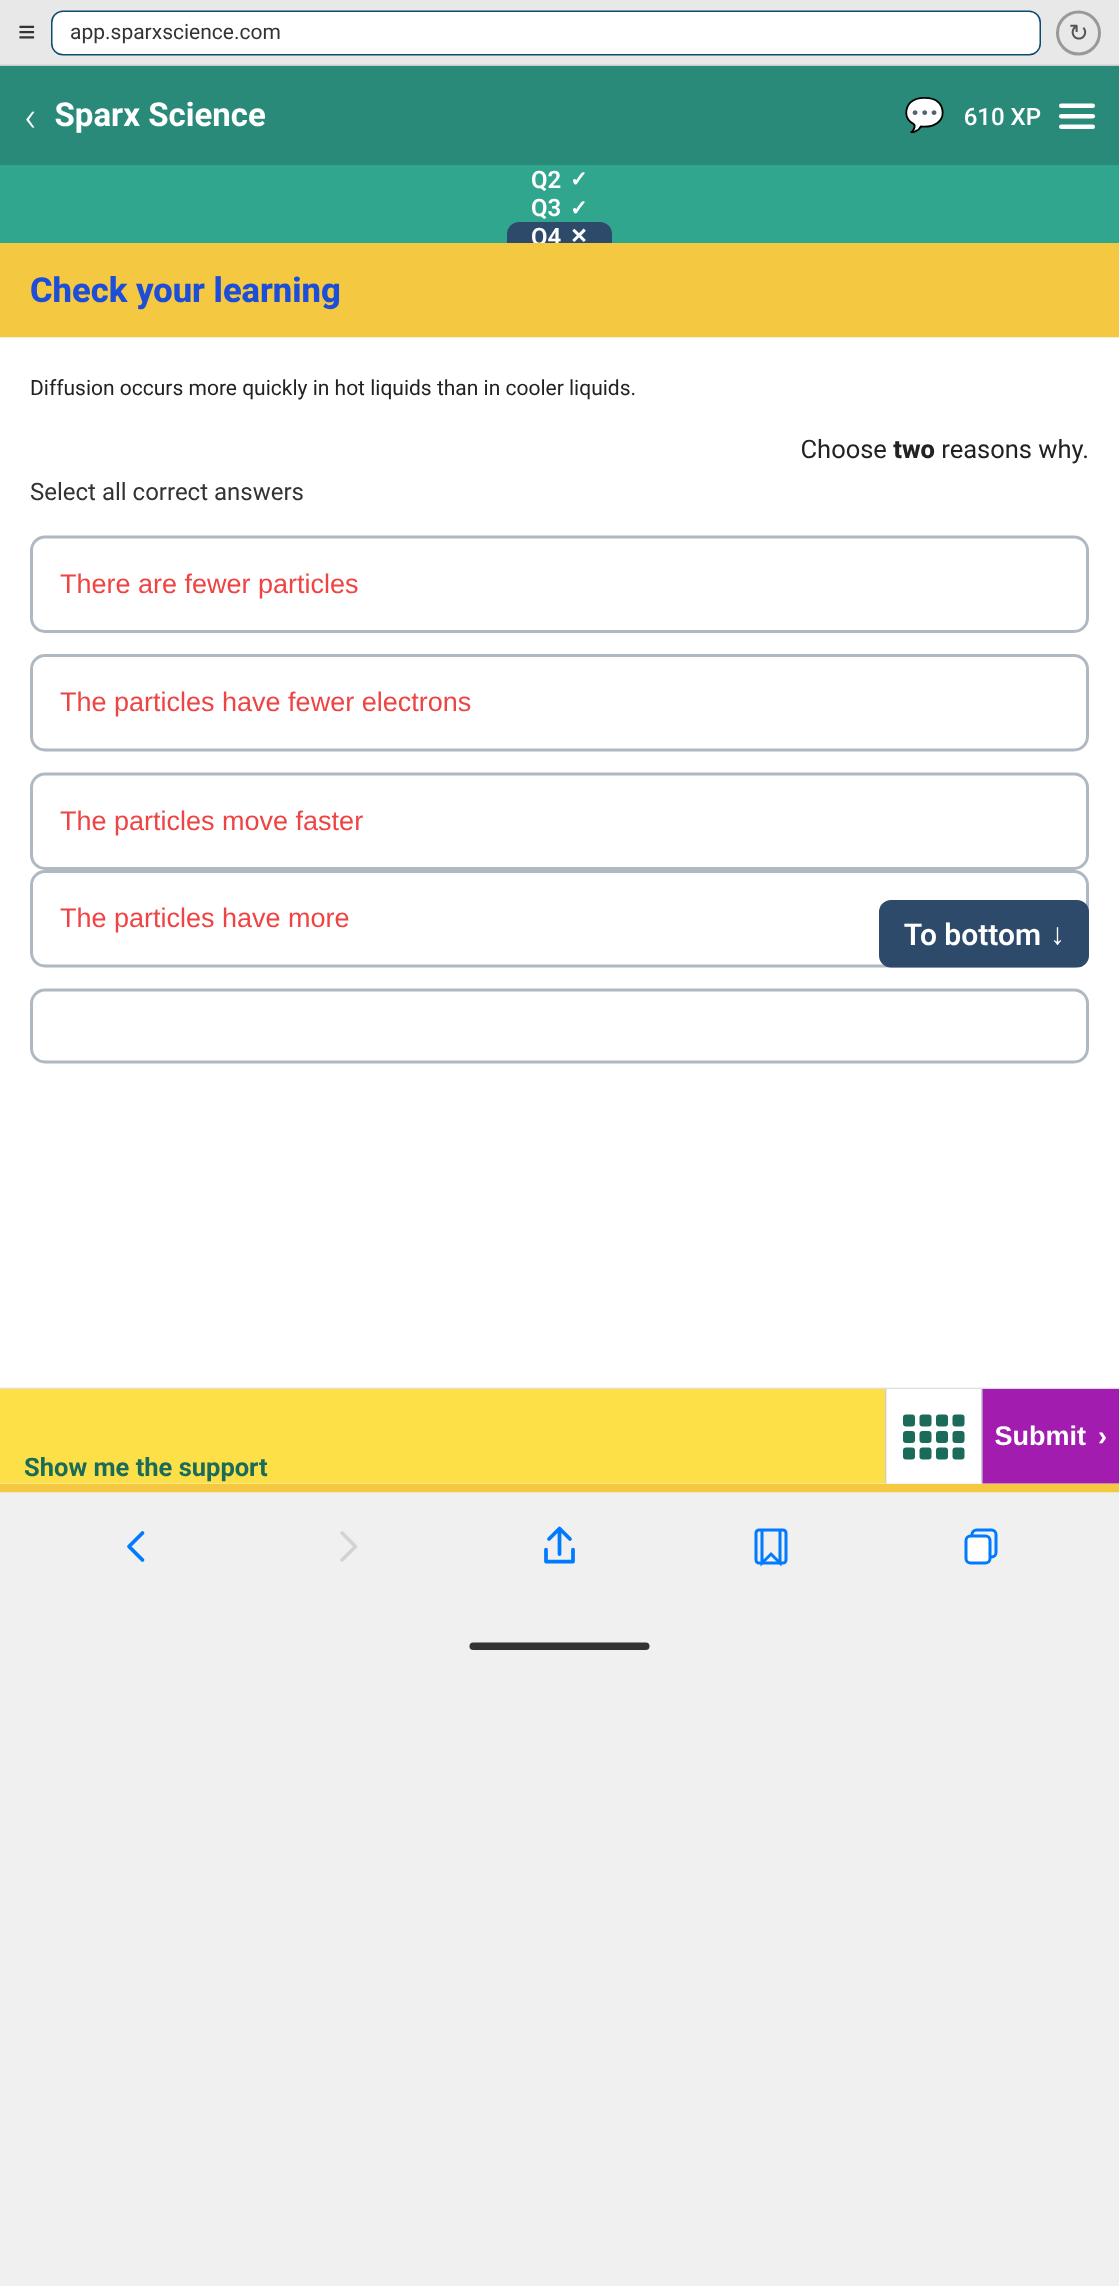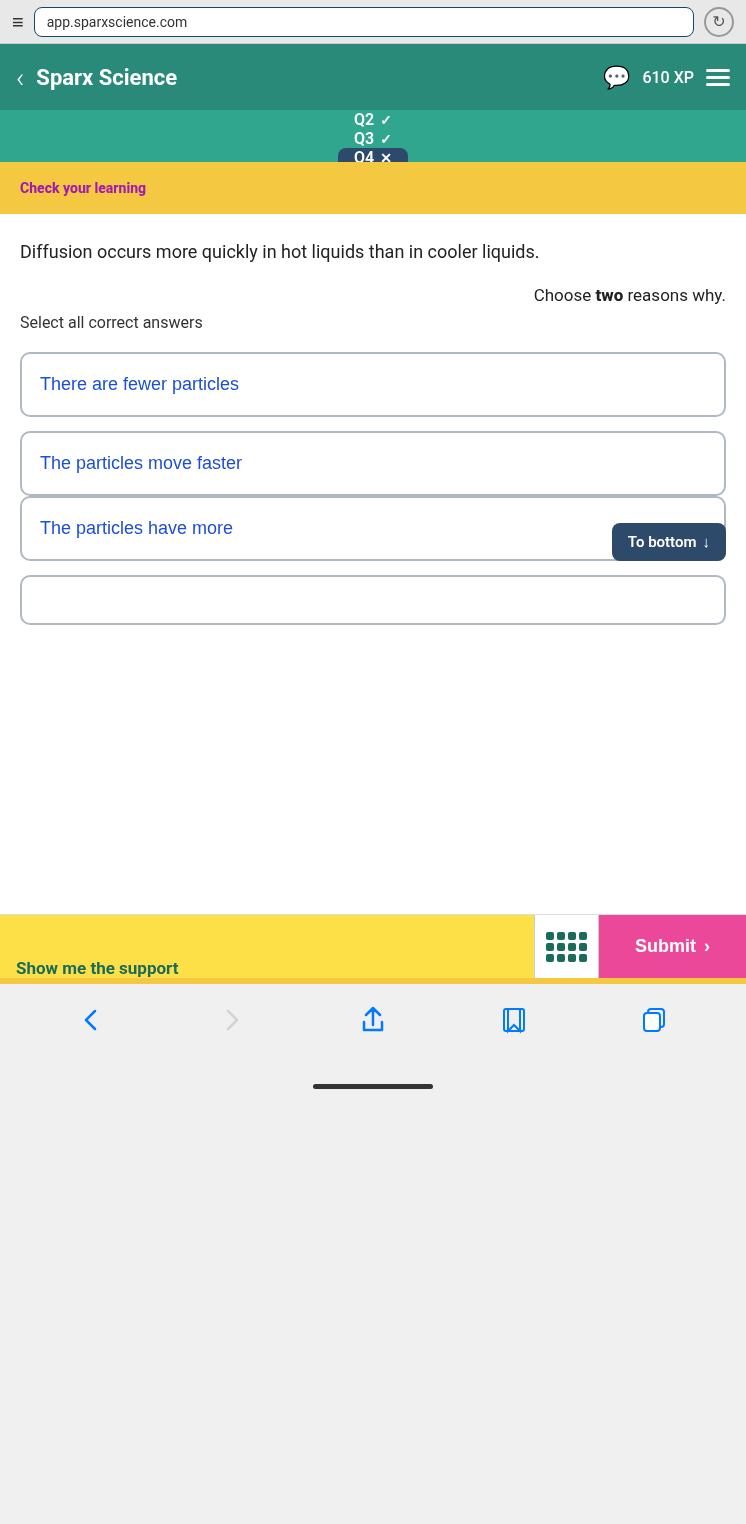--- a/index.html
+++ b/index.html
@@ -137,34 +137,34 @@
     .q-tab .check {
       font-size: 14px;
     }
 
     
     .section-header {
       background: #f5c842;
       padding: 18px 20px;
     }
     .section-header h2 {
-      font-size: 14px;
+      font-size: 23px;
       font-weight: 800;
-      color: #a21caf;
+      color: #1d4ed8;
     }
 
     
     .main-content {
       background: white;
       padding: 24px 20px;
       min-height: 700px;
       position: relative;
     }
     .question-text {
-      font-size: 18px;
+      font-size: 14px;
       color: #222;
       line-height: 1.5;
       margin-bottom: 20px;
     }
     .instruction {
       font-size: 17px;
       color: #222;
       margin-bottom: 8px;
       text-align: right;
     }
@@ -184,38 +184,38 @@
     .answer-options {
       display: flex;
       flex-direction: column;
       gap: 14px;
     }
     .answer-option {
       border: 2px solid #b0b8c1;
       border-radius: 10px;
       padding: 20px 18px;
       font-size: 18px;
-      color: #1d4ed8;
+      color: #ef4444;
       cursor: pointer;
       background: white;
       text-align: left;
       position: relative;
       width: 100%;
     }
 
     
     .to-bottom-btn {
       position: absolute;
       right: 0;
       bottom: 0;
       background: #2d4a6b;
       color: white;
       border-radius: 8px;
       padding: 10px 16px;
-      font-size: 15px;
+      font-size: 20px;
       font-weight: 600;
       display: flex;
       align-items: center;
       gap: 6px;
       cursor: pointer;
       white-space: nowrap;
     }
 
     
     .answer-option-partial {
@@ -269,25 +269,25 @@
       gap: 3px;
     }
     .grid-dots span {
       width: 8px;
       height: 8px;
       background: #1a6b5a;
       border-radius: 2px;
       display: block;
     }
     .submit-btn {
-      background: #ec4899;
+      background: #a21caf;
       color: white;
       font-size: 18px;
       font-weight: 700;
-      padding: 0 36px;
+      padding: 0 8px;
       display: flex;
       align-items: center;
       gap: 8px;
       cursor: pointer;
       border: none;
     }
 
     
     .action-wrapper {
       border-bottom: 6px solid #f5c842;
@@ -390,20 +390,21 @@
   <p class="instruction">
     <span>Choose </span><strong>two</strong><span> reasons why.</span>
   </p>
 
   <p class="select-instruction">
     <span>Select </span><strong>all</strong><span> correct answers</span>
   </p>
 
   <div class="answer-options">
     <button class="answer-option">There are fewer particles</button>
+    <button class="answer-option">The particles have fewer electrons</button>
     <button class="answer-option">The particles move faster</button>
   </div>
 
   <div class="fourth-option-wrapper">
     <button class="answer-option">
       <span>The particles have more</span>
     </button>
     <div class="to-bottom-btn">
       <span>To bottom</span>
       <span>↓</span>

